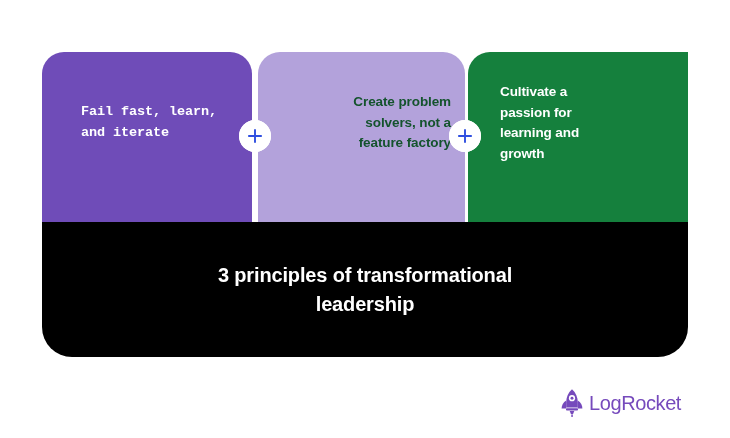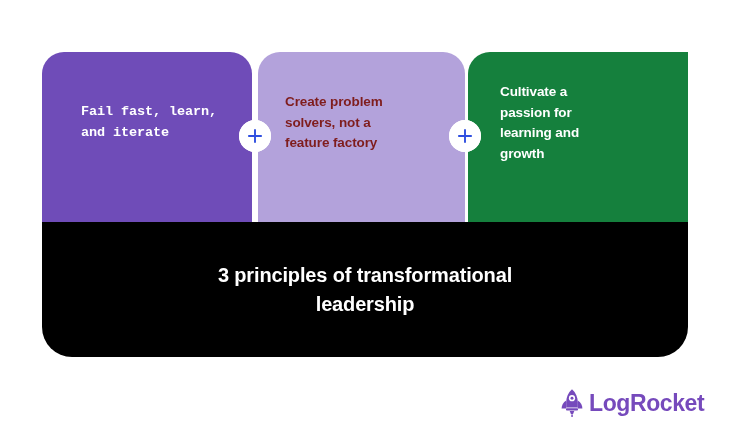--- a/index.html
+++ b/index.html
@@ -135,41 +135,40 @@
     display: flex;
     align-items: center;
     gap: 3px;
   }
   #logo-mark {
     display: block;
     width: 28px;
     height: 30px;
   }
   #logo-text {
-    font-size: 23px;
+    font-size: 20px;
     letter-spacing: -0.4px;
     line-height: 1;
     white-space: nowrap;
-    font-weight: bold;
   }
 </style>
 </head>
 <body style="background: rgb(255, 255, 255);">
 
 <div id="infographic">
 
   <div id="panels">
 
     <div class="panel" id="panel-1" style="background: rgb(111, 76, 184);">
       <div class="panel-text" style="color: rgb(255, 255, 255);">Fail fast, learn,
 and iterate</div>
     </div>
 
     <div class="panel" id="panel-2" style="background: rgb(179, 162, 219);">
-      <div class="panel-text" style="color: #7f1d1d;">Create problem
+      <div class="panel-text" style="color: #14532d; text-align: right;">Create problem
 solvers, not a
 feature factory</div>
     </div>
 
     <div class="panel" id="panel-3" style="background: #15803d;">
       <div class="panel-text" style="color: rgb(255, 255, 255);">Cultivate a
 passion for
 learning and
 growth</div>
     </div>

